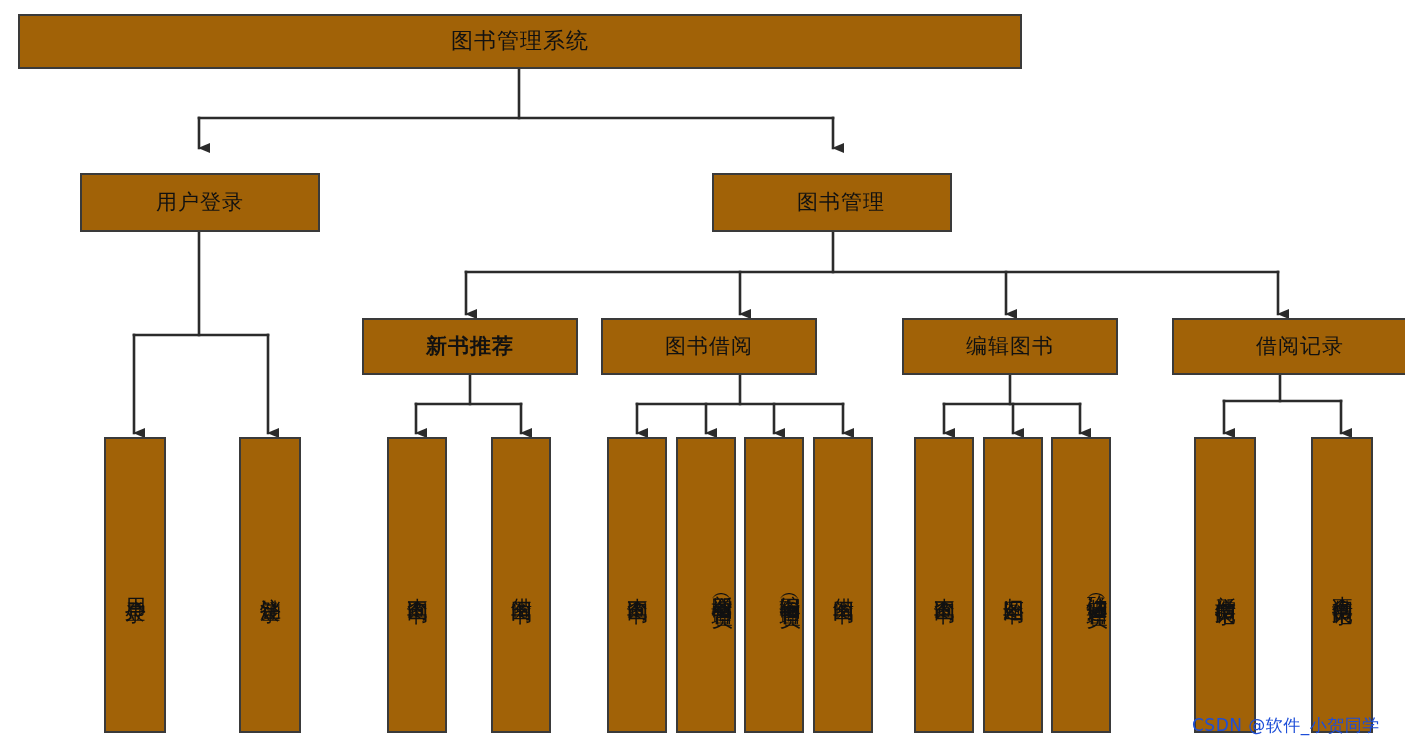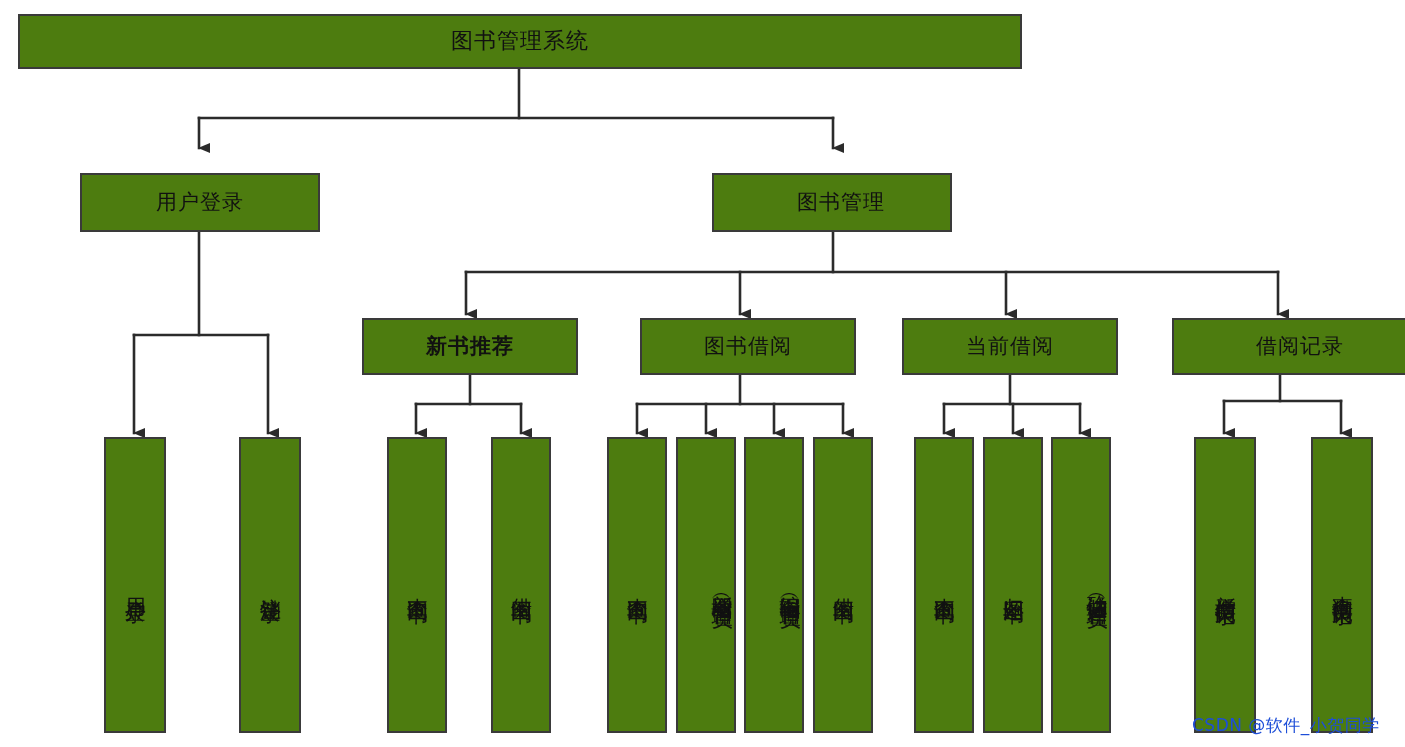--- a/index.html
+++ b/index.html
@@ -22,21 +22,21 @@
     position: absolute;
     left: 0;
     top: 0;
     width: 1405px;
     height: 747px;
     pointer-events: none;
   }
   .node {
     position: absolute;
     box-sizing: border-box;
-    background: #4d7c0f;
+    background: #a16207;
     border: 2px solid #3a3a3a;
     display: flex;
     align-items: center;
     justify-content: center;
     color: #111111;
     z-index: 2;
   }
   .node-h {
     font-size: 21px;
     line-height: 1.1;
@@ -134,23 +134,23 @@
   </svg>
 
   <div class="node node-h node-root" style="left:18px; top:14px; width:1004px; height:55px;">图书管理系统</div>
 
   <div class="node node-h" style="left:80px; top:173px; width:240px; height:59px;">用户登录</div>
 
   <div class="node node-h" style="left:712px; top:173px; width:240px; height:59px;padding-left:18px;">图书管理</div>
 
   <div class="node node-h" style="left:362px; top:318px; width:216px; height:57px;font-weight:bold;">新书推荐</div>
 
-  <div class="node node-h" style="left:640px; top:318px; width:216px; height:57px;">图书借阅</div>
+  <div class="node node-h" style="left:601px; top:318px; width:216px; height:57px;">图书借阅</div>
 
-  <div class="node node-h" style="left:902px; top:318px; width:216px; height:57px;">当前借阅</div>
+  <div class="node node-h" style="left:902px; top:318px; width:216px; height:57px;">编辑图书</div>
 
   <div class="node node-h" style="left:1172px; top:318px; width:256px; height:57px;">借阅记录</div>
 
   <div class="node node-v mid-align" style="left:104px; top:437px; width:62px; height:296px;">用户登录</div>
 
   <div class="node node-v mid-align" style="left:239px; top:437px; width:62px; height:296px;">注销登录</div>
 
   <div class="node node-v mid-align" style="left:387px; top:437px; width:60px; height:296px;">查询图书</div>
 
   <div class="node node-v mid-align" style="left:491px; top:437px; width:60px; height:296px;">借阅图书</div>

